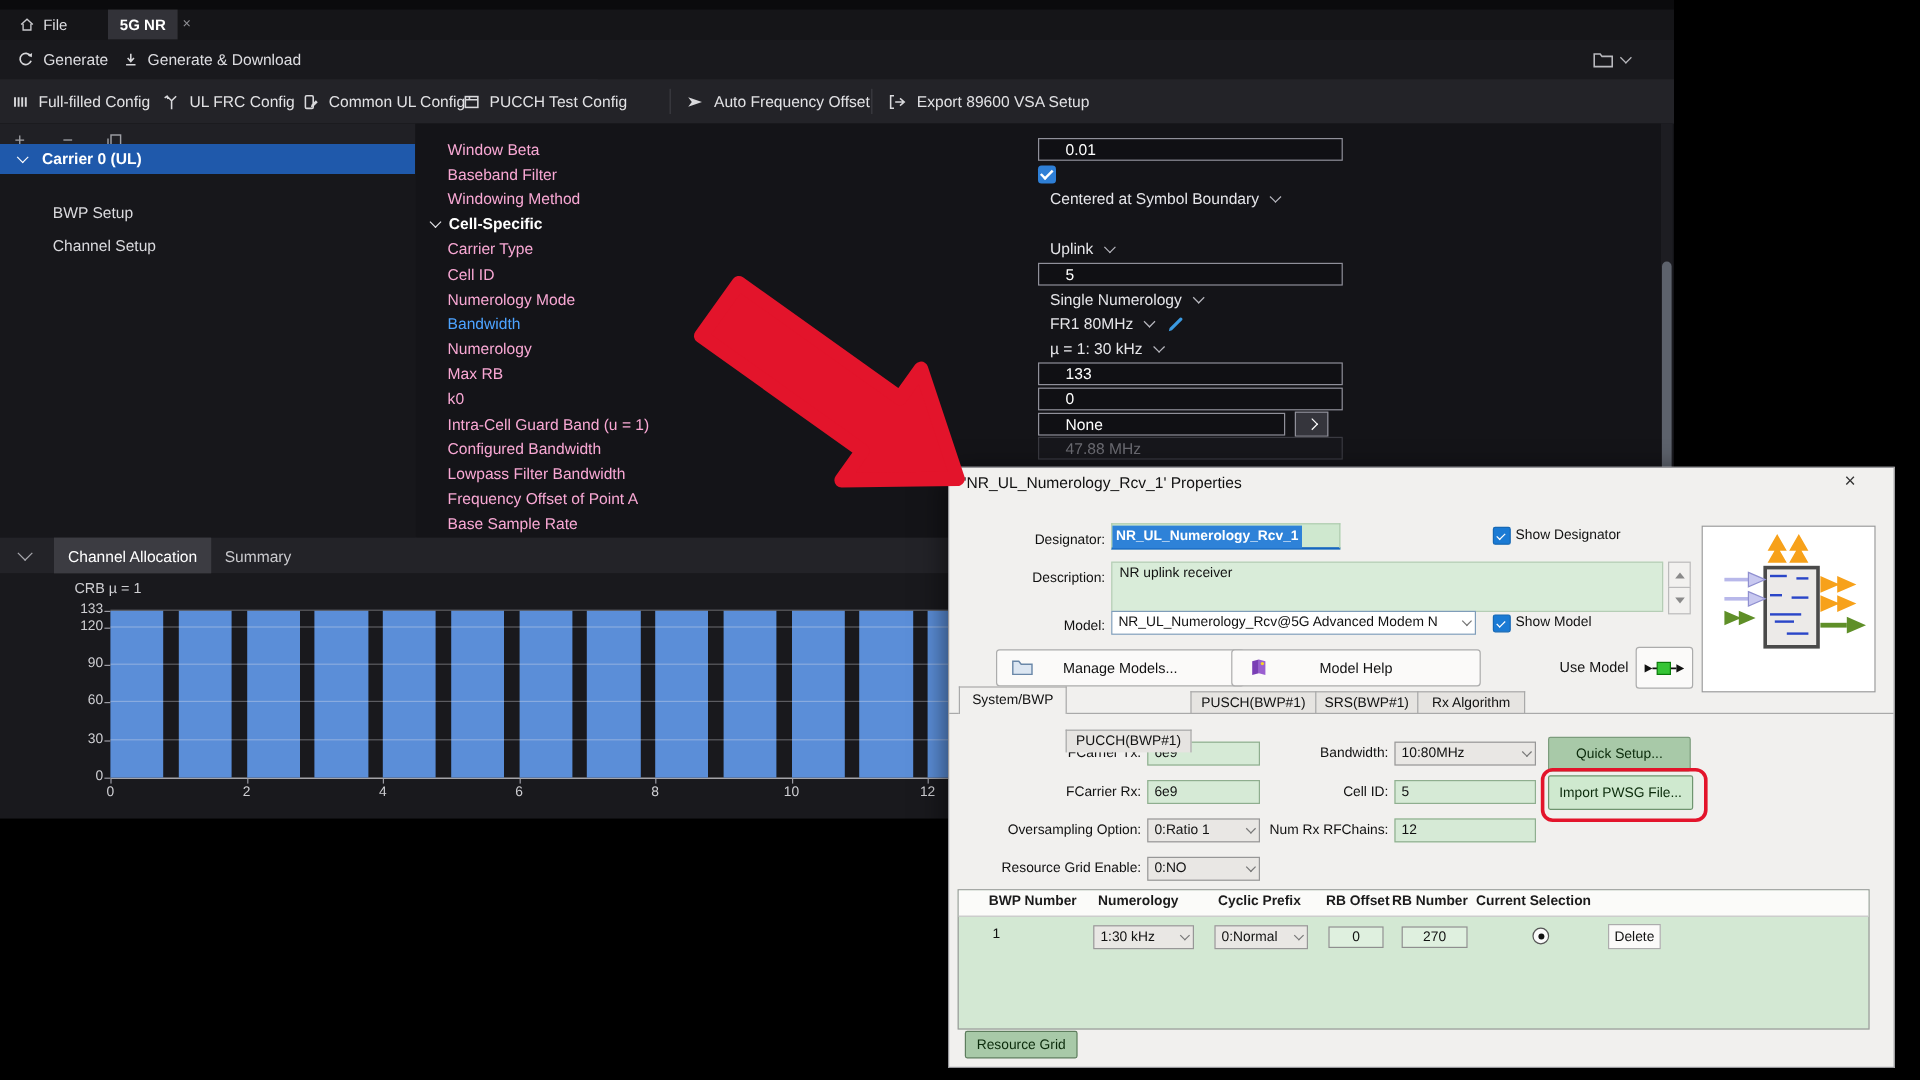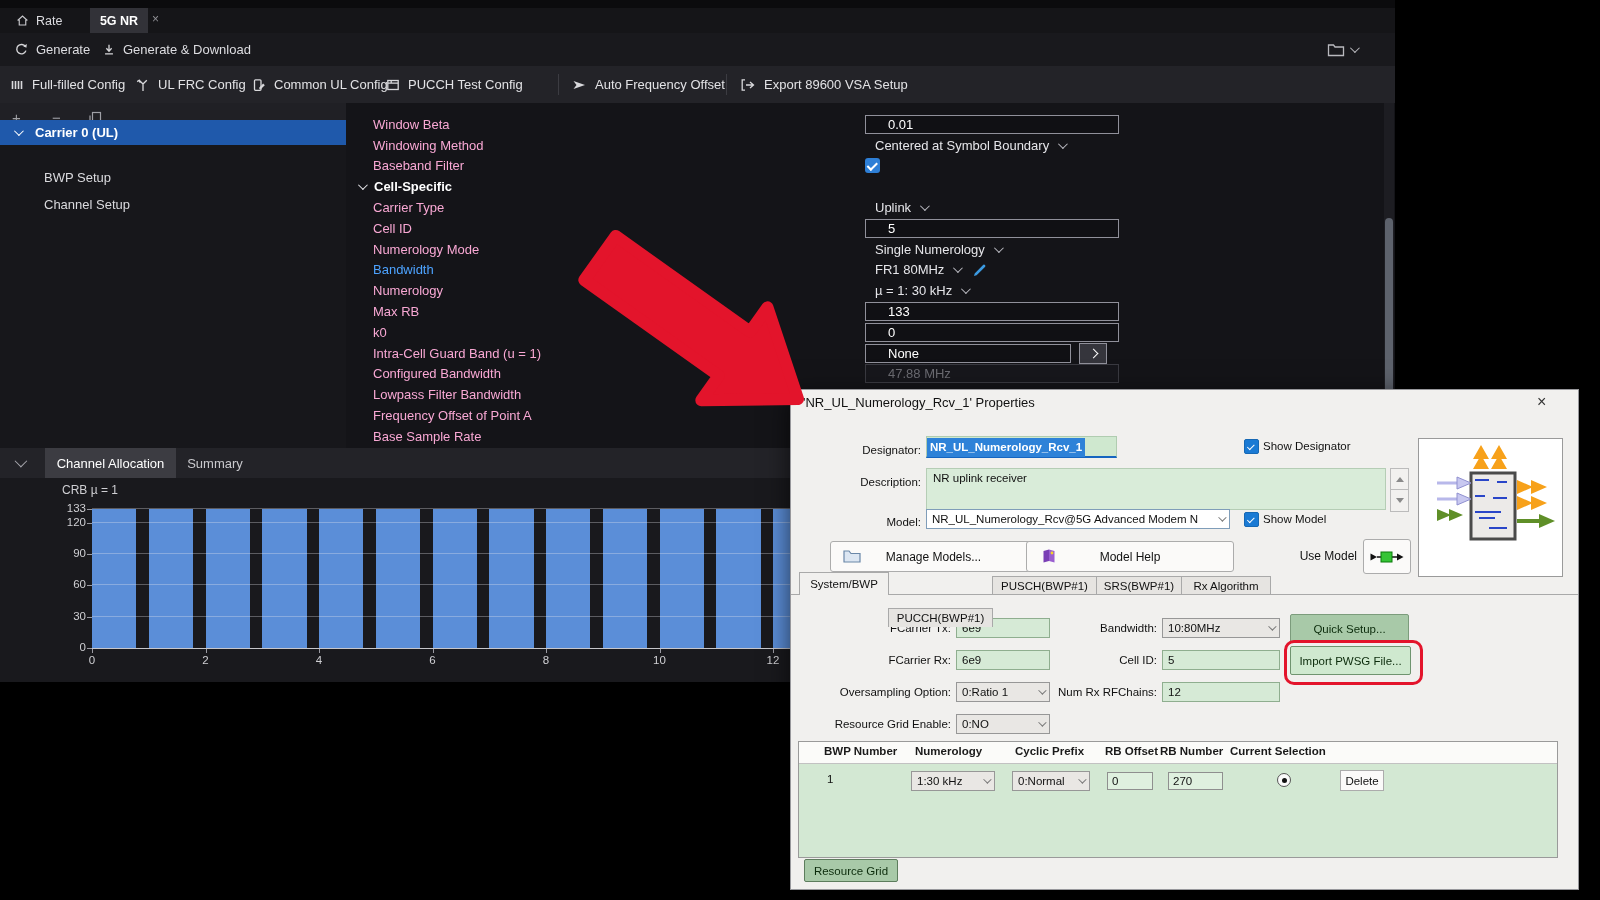--- a/index.html
+++ b/index.html
@@ -87,21 +87,21 @@
   .wbtn{position:absolute;background:#fbfaf9;border:1px solid #acacac;border-radius:3px;color:#111;
         font-size:12px;display:flex;align-items:center;justify-content:center;}
   .wtab{position:absolute;top:186px;height:18px;background:#e6e4e1;border:1px solid #a9a9a9;border-bottom:none;
         font-size:11.5px;color:#111;display:flex;align-items:center;justify-content:center;z-index:1;}
   .wtab.active{top:182px;height:22px;background:#f1f0ee;z-index:3;}
   #tabline{position:absolute;left:0;top:204px;width:787px;height:1px;background:#a9a9a9;z-index:2;}
   .bluecheck{position:absolute;width:13px;height:13px;background:#1a7ad4;border:1px solid #1668b4;
              border-radius:2px;display:flex;align-items:center;justify-content:center;}
   .bluecheck .tick{width:6px;height:3px;border-width:1.8px;}
   .clabel{position:absolute;font-size:11.5px;color:#111;height:18px;line-height:18px;}
-  #ptable{position:absolute;left:7px;top:351px;width:758px;height:115px;background:#d3e8d3;border:1px solid #9a9a9a;}
+  #ptable{position:absolute;left:7px;top:351px;width:758px;height:115px;background:#d3e8d3;border:1px solid #9a9a9a;text-align:center;}
   #ptable-header{position:absolute;left:0;top:0;width:758px;height:21px;background:#fbfbf9;border-bottom:1px solid #c2c2c2;}
   .th{position:absolute;top:3px;font-size:11.5px;font-weight:600;color:#1a1a1a;white-space:nowrap;}
   .cellinput{position:absolute;background:#dff0df;border:1px solid #8f8f8f;height:16px;padding:0 4px;
              font-size:11.5px;line-height:16px;color:#111;}
   .spinbtn{position:absolute;width:17px;height:21px;background:#f2f1ef;border:1px solid #bbb;
            display:flex;align-items:center;justify-content:center;}
   .tri-up{width:0;height:0;border-left:4px solid transparent;border-right:4px solid transparent;border-bottom:5px solid #8a8a8a;}
   .tri-down{width:0;height:0;border-left:4px solid transparent;border-right:4px solid transparent;border-top:5px solid #8a8a8a;}
   .radio{position:absolute;width:12px;height:12px;border:1px solid #555;border-radius:50%;background:#fafafa;
          display:flex;align-items:center;justify-content:center;}
@@ -116,21 +116,21 @@
 <div id="screen">
 
   <div id="app">
     <div id="topstrip"></div>
 
     <div id="tabbar">
       <div class="abs flexrow" style="left:16px;top:0;height:25px;gap:7px;">
         <svg width="13" height="13" viewBox="0 0 16 16">
           <path d="M2 8 L8 2.5 L14 8 M4 7 V13.5 H12 V7" stroke="#c8c8cc" stroke-width="1.4" fill="none"></path>
         </svg>
-        <span class="barlabel" style="font-size:12.5px;">Rate</span>
+        <span class="barlabel" style="font-size:12.5px;">File</span>
       </div>
       <div class="abs" style="left:90px;top:0;width:58px;height:25px;background:#323238;display:flex;align-items:center;justify-content:center;">
         <span style="color:#fff;font-size:12.5px;font-weight:600;">5G NR</span>
       </div>
       <span class="t" style="left:152px;top:4px;color:#8f8f94;font-size:12px;">×</span>
     </div>
 
     <div id="toolbar">
       <div class="abs flexrow" style="left:14px;top:0;height:33px;gap:7px;">
         <svg width="15" height="15" viewBox="0 0 16 16">
@@ -228,34 +228,34 @@
     <div id="vdivider"></div>
 
     <div id="settings">
       <div class="srow">
         <div class="slabel">Window Beta</div>
         <div class="sval">
             <div class="dinput">0.01</div>
           </div>
       </div>
       <div class="srow">
+        <div class="slabel">Baseband Filter</div>
+        <div class="sval">
+            <span class="dkcheck">
+              <span class="tick"></span>
+            </span>
+          </div>
+      </div>
+      <div class="srow">
         <div class="slabel">Windowing Method</div>
         <div class="sval">
             <div class="ddrop">
           <span>Centered at Symbol Boundary</span>
           <span class="chev down" style="color:#b9b9c0;"></span>
         </div>
-          </div>
-      </div>
-      <div class="srow">
-        <div class="slabel">Baseband Filter</div>
-        <div class="sval">
-            <span class="dkcheck">
-              <span class="tick"></span>
-            </span>
           </div>
       </div>
       <div class="srow group">
         <span class="chev down" style="color:#e8e8ec;"></span>
         <div class="slabel">Cell-Specific</div>
       </div>
       <div class="srow">
         <div class="slabel">Carrier Type</div>
         <div class="sval">
             <div class="ddrop">

